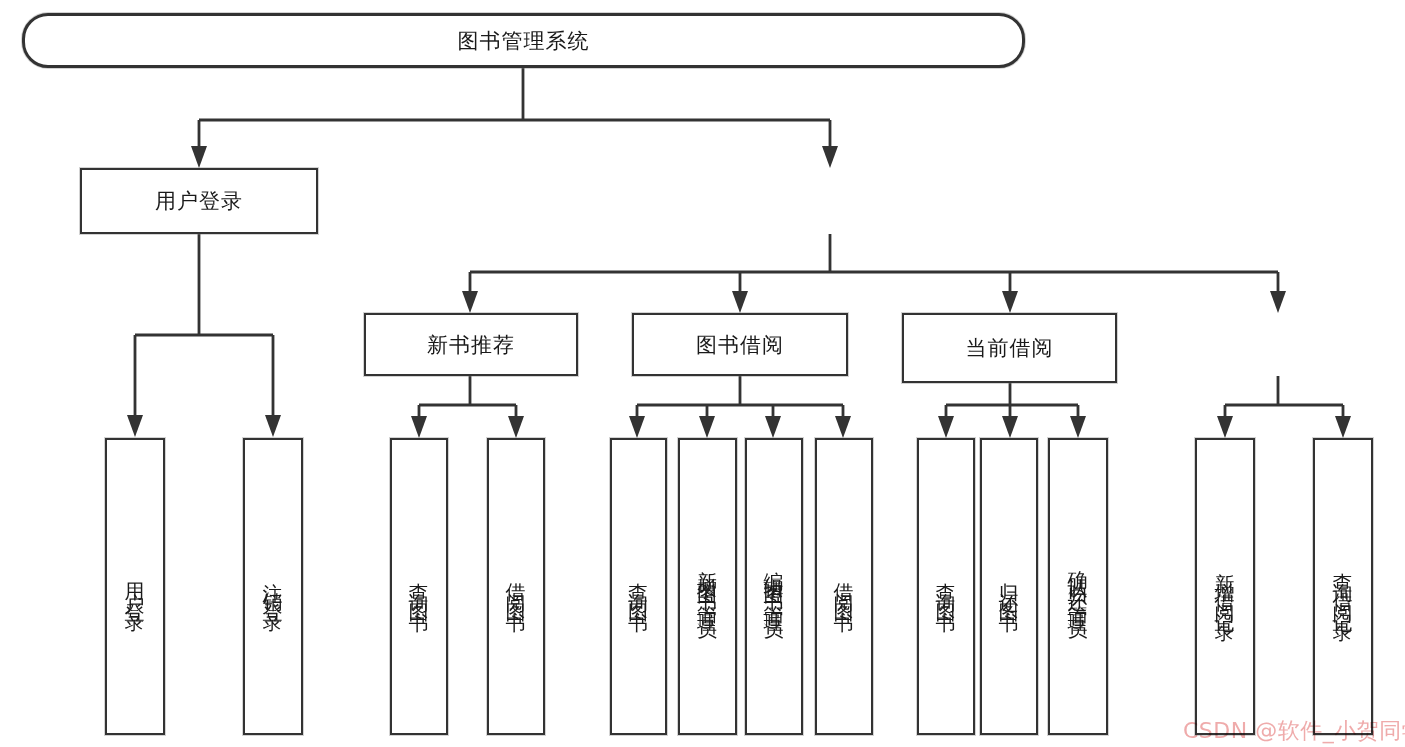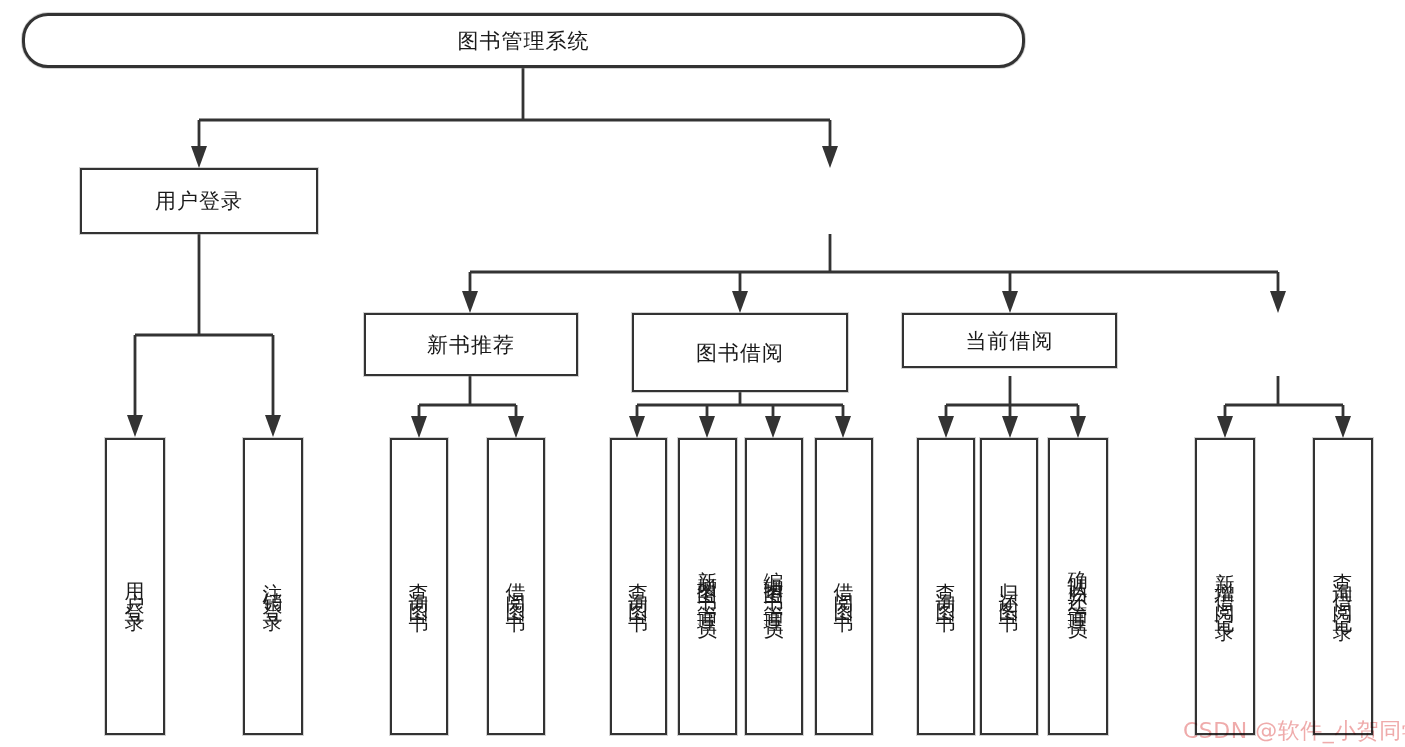--- a/index.html
+++ b/index.html
@@ -98,22 +98,22 @@
     <path d="M1278 376 V405 M1225 405 H1343 M1225 405 V422 M1343 405 V422"></path>
     <polygon points="1217,416 1233,416 1225,438"></polygon>
     <polygon points="1335,416 1351,416 1343,438"></polygon>
   </svg>
 
   <div class="node root" style="left:22px; top:13px; width:1003px; height:55px;">图书管理系统</div>
 
   <div class="node" style="left:80px; top:168px; width:238px; height:66px;">用户登录</div>
 
   <div class="node" style="left:364px; top:313px; width:214px; height:63px;">新书推荐</div>
-  <div class="node" style="left:632px; top:313px; width:216px; height:79px;">图书借阅</div>
-  <div class="node" style="left:902px; top:313px; width:215px; height:55px;">当前借阅</div>
+  <div class="node" style="left:632px; top:313px; width:216px; height:63px;">图书借阅</div>
+  <div class="node" style="left:902px; top:313px; width:215px; height:70px;">当前借阅</div>
 
   <div class="node leaf" style="left:105px; top:438px; width:60px; height:297px;">
     <span class="vtext">用户登录</span>
   </div>
   <div class="node leaf" style="left:243px; top:438px; width:60px; height:297px;">
     <span class="vtext">注销登录</span>
   </div>
 
   <div class="node leaf" style="left:390px; top:438px; width:58px; height:297px;">
     <span class="vtext">查询图书</span>

